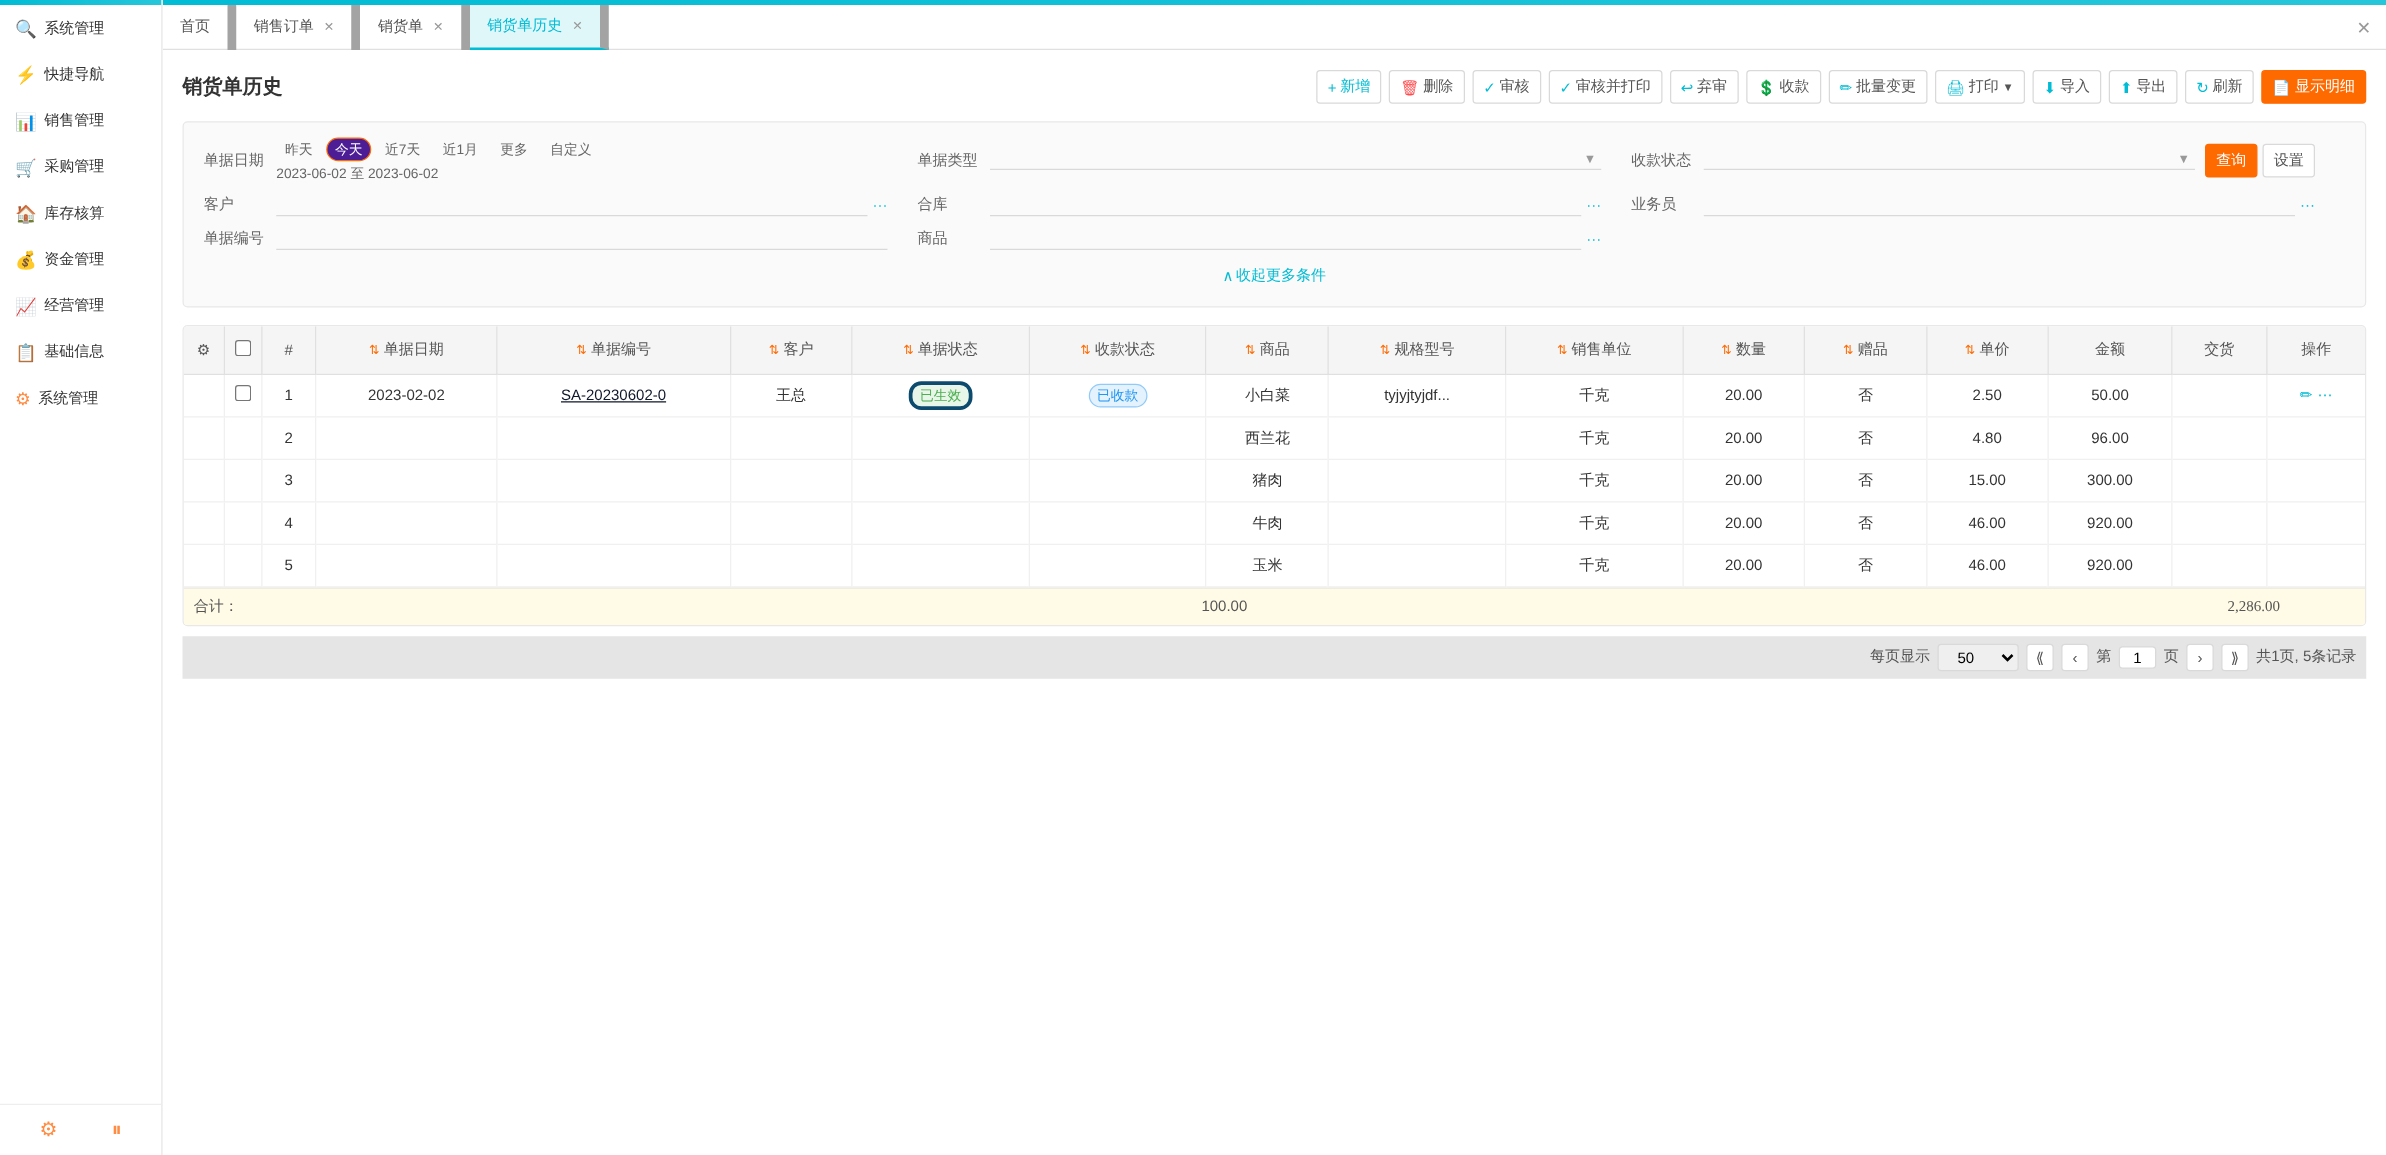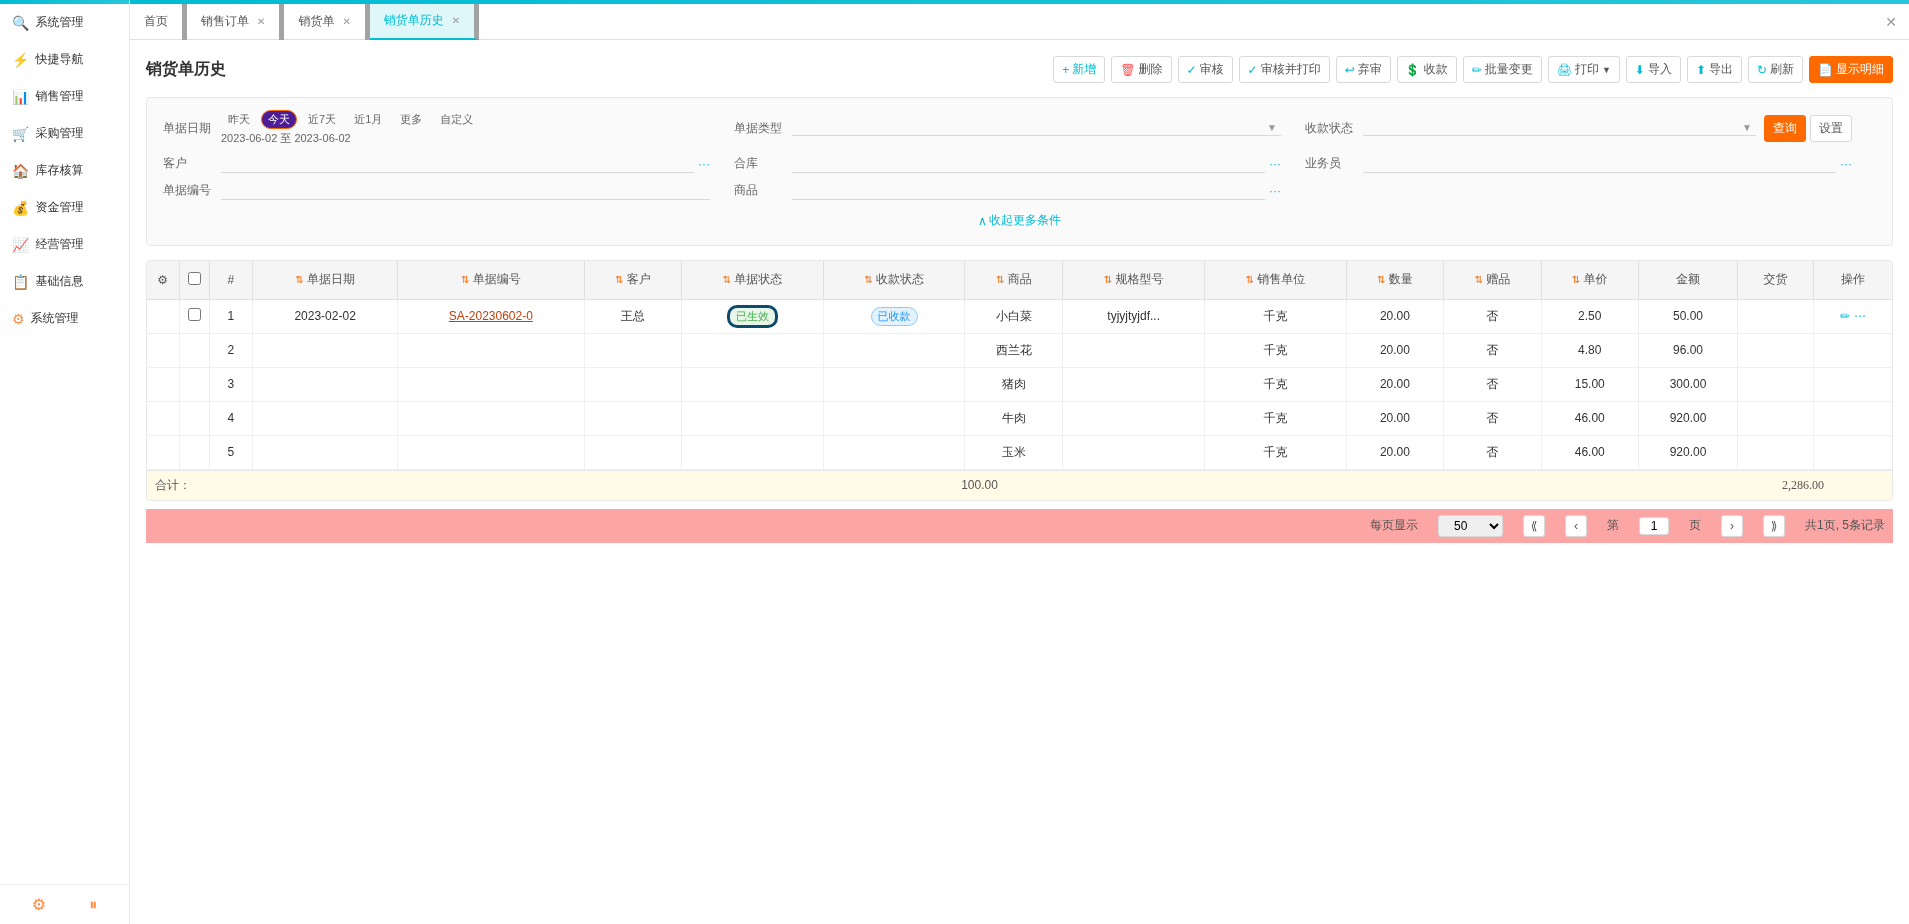--- a/index.html
+++ b/index.html
@@ -53,21 +53,21 @@
       padding-left: 0;
     }
     .tab {
       padding: 0 14px;
       height: 36px;
       display: flex;
       align-items: center;
       cursor: pointer;
       font-size: 12px;
       color: #555;
-      border-right: 5px solid #a3a3a3;
+      border-right: 7px solid #a3a3a3;
       position: relative;
       gap: 4px;
     }
     .tab.active {
       background: #fff;
       color: #333;
       border-bottom: 2px solid #00bcd4;
     }
     .tab .tab-close { color: #999; font-size: 10px; cursor: pointer; margin-left: 4px; }
     .window-close {
@@ -262,21 +262,21 @@
     }
     tbody td:last-child { border-right: none; }
     .badge {
       display: inline-block;
       padding: 1px 6px;
       border-radius: 10px;
       font-size: 11px;
     }
     .badge-green { background: #e8f5e9; color: #4caf50; border: 3px solid #0c4a6e; }
     .badge-blue { background: #e3f2fd; color: #2196f3; border: 1px solid #90caf9; }
-    .link-text { color: #c2410c; cursor: pointer; text-decoration: underline; }
+    .link-text { color: #0f172a; cursor: pointer; text-decoration: underline; }
     .table-action { display: flex; gap: 4px; justify-content: center; }
     .table-action-btn { color: #00bcd4; cursor: pointer; font-size: 12px; }
 
     
     .th-gear { width: 32px; }
     .th-check { width: 28px; }
 
     
     .summary-row {
       background: #fffbe6;
@@ -294,22 +294,22 @@
     .summary-amount { min-width: 100px; text-align: right; margin-right: 60px; font-family: Liberation Serif, serif; }
 
     
     .table-footer {
       display: flex;
       align-items: center;
       justify-content: flex-end;
       padding: 6px 8px;
       font-size: 12px;
       color: #555;
-      gap: 20px;
-      background: #fca5a5;
+      gap: 6px;
+      background: #e5e5e5;
     }
     .per-page-select {
       border: 1px solid #d9d9d9;
       border-radius: 3px;
       padding: 2px 11px;
       font-size: 12px;
       cursor: pointer;
     }
     .page-btn {
       width: 22px;

